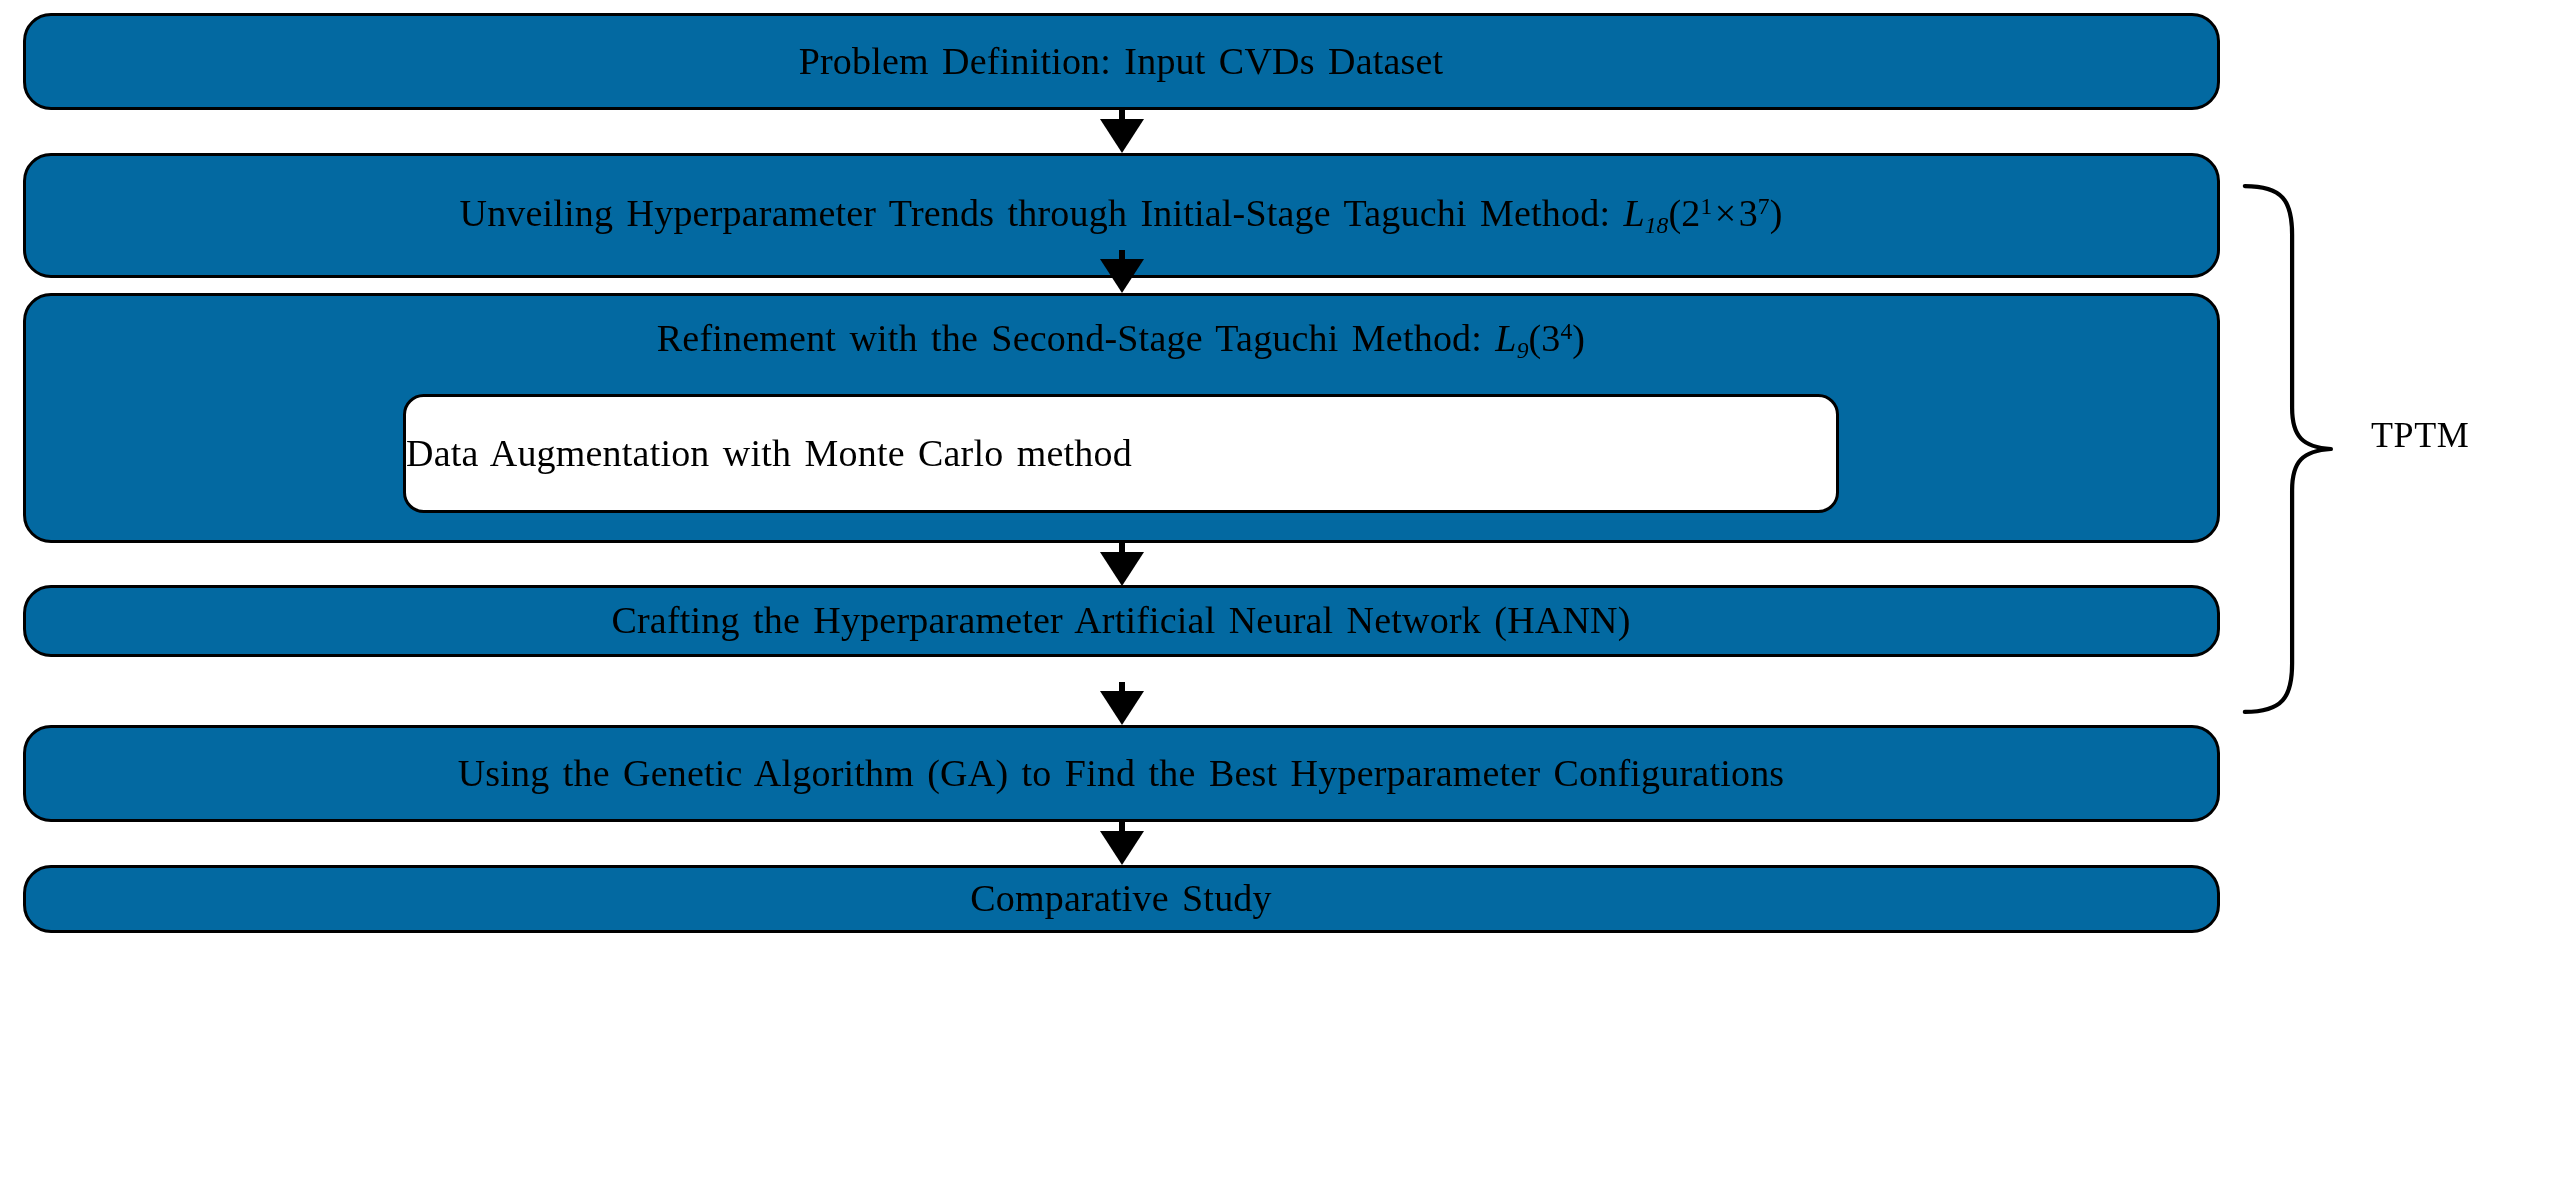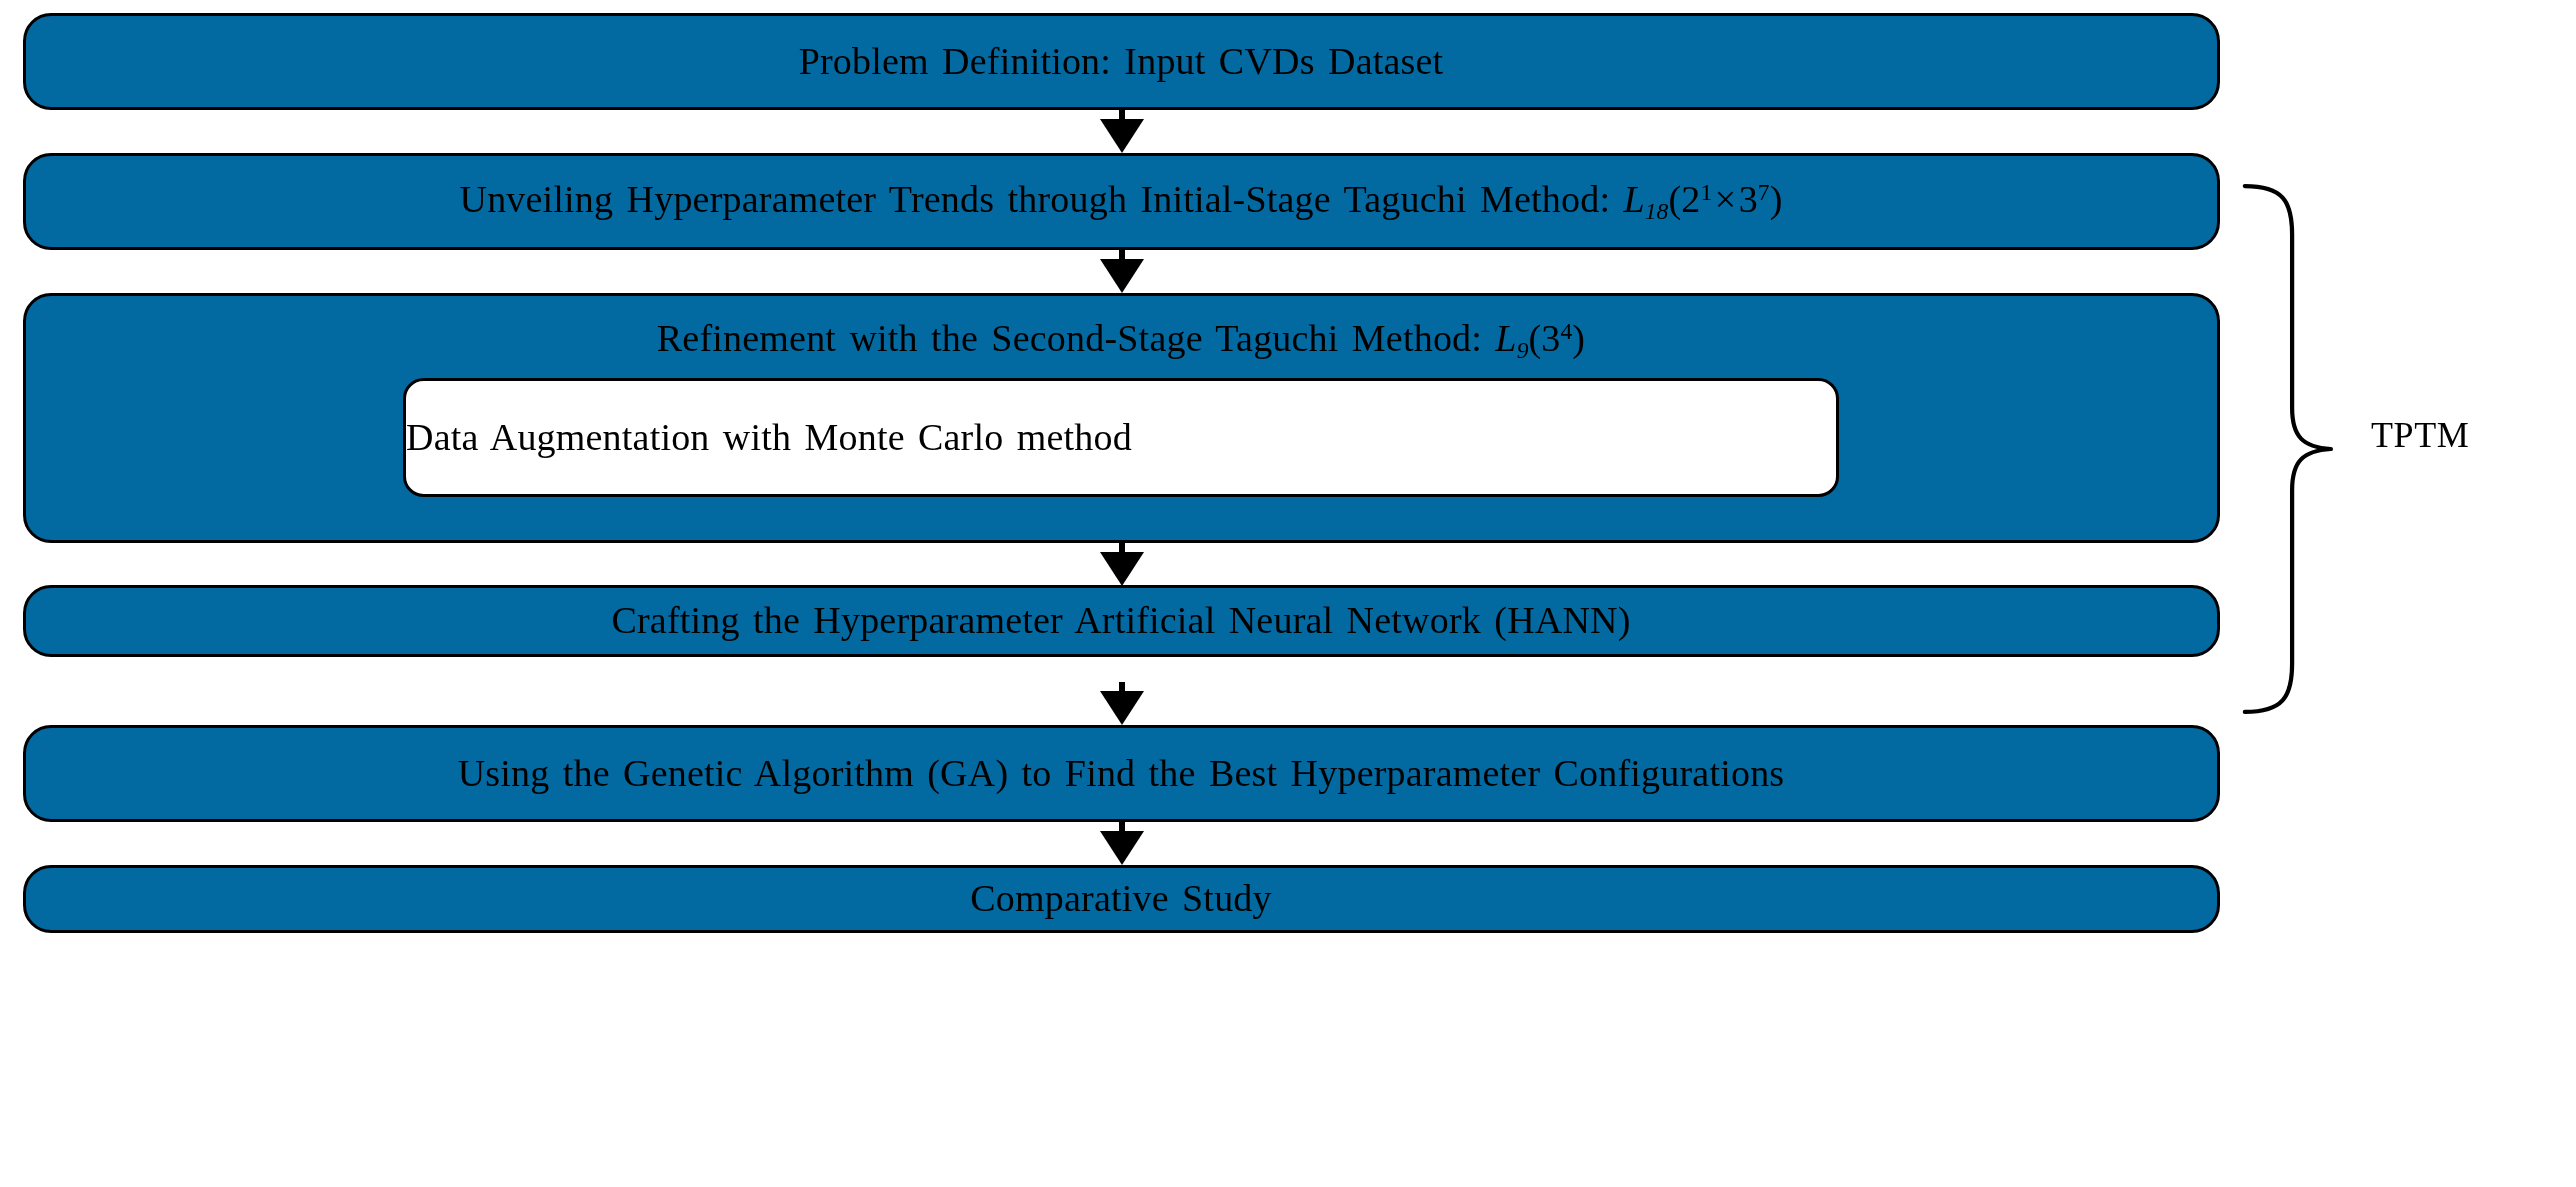--- a/index.html
+++ b/index.html
@@ -34,31 +34,32 @@
   }
   .node-label {
     font-size: 38px;
     line-height: 1.15;
     letter-spacing: 0.2px;
     white-space: nowrap;
     word-spacing: 3.6px;
   }
 
   .node-1 { left: 22.5px;  top: 13.4px;   width: 2197px; height: 97px; }
-  .node-2 { left: 22.5px;  top: 153px;  width: 2197px; height: 97px; }
+  .node-2 { left: 22.5px;  top: 153px;  width: 2197px; height: 125px; }
   .node-3 { left: 22.5px;  top: 293px;  width: 2197px; height: 250px; }
   .node-4 { left: 22.5px;  top: 585px;  width: 2197px; height: 72px; }
   .node-5 { left: 22.5px;  top: 725px; width: 2197px; height: 97px; }
   .node-6 { left: 22.5px;  top: 865px; width: 2197px; height: 68px; }
 
   
   .node-3 {
     flex-direction: column;
     justify-content: flex-start;
     padding-top: 20.6px;
+    gap: 16px;
   }
   .node-3 .node-label { margin-bottom: 14.6px; }
 
   .subnode {
     box-sizing: border-box;
     position: relative;
     width: 1436px;
     height: 119px;
     border: 3px solid #000000;
     border-radius: 20.6px;

